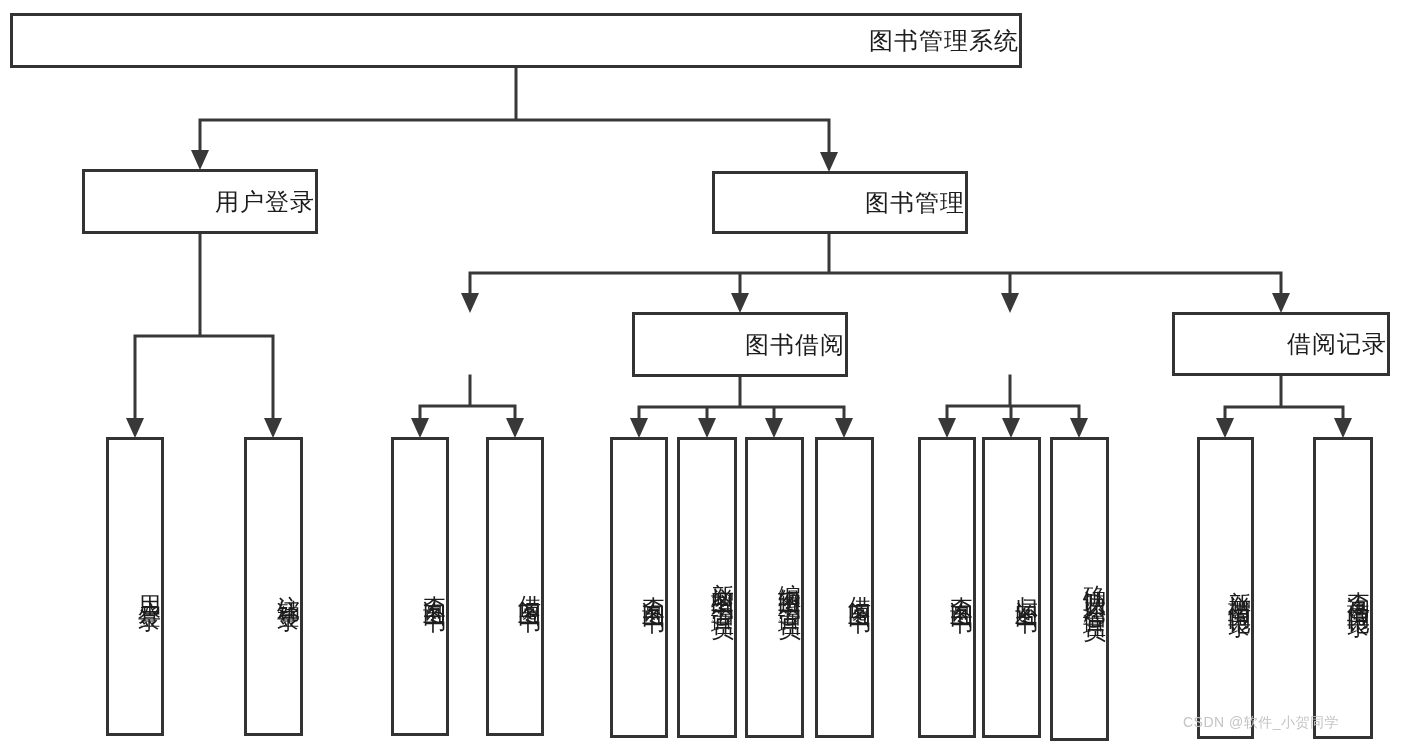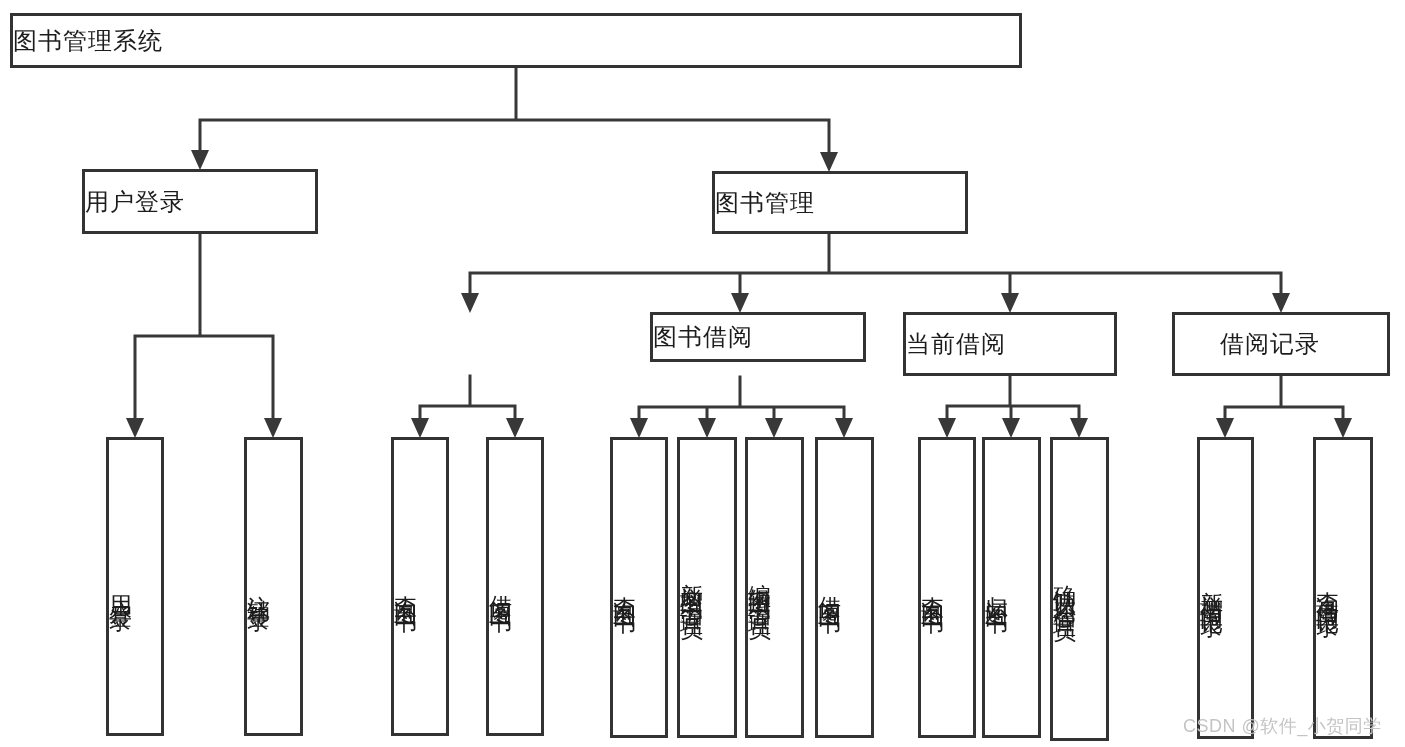--- a/index.html
+++ b/index.html
@@ -38,38 +38,38 @@
     fill: var(--line);
     stroke: none;
   }
   .box {
     position: absolute;
     background: var(--background);
     border: 3px solid var(--border);
     color: var(--text);
     display: flex;
     align-items: center;
-    justify-content: flex-start;
+    justify-content: flex-end;
     font-size: 24px;
     text-align: center;
     white-space: nowrap;
   }
   .box.h span { letter-spacing: 1px; }
   .box.v span {
     writing-mode: vertical-rl;
     text-orientation: mixed;
     letter-spacing: 5px;
     font-size: 23px;
     line-height: 1;
   }
   .watermark {
     position: absolute;
     left: 1183px;
     top: 714px;
-    font-size: 18px;
+    font-size: 14px;
     color: var(--watermark);
     letter-spacing: 0.5px;
     white-space: nowrap;
   }
 </style>
 </head>
 <body>
 
 <div class="canvas">
 
@@ -134,25 +134,22 @@
     <span>图书管理系统</span>
   </div>
 
   <div class="box h" style="left:82px; top:169px; width:236px; height:65px;">
     <span>用户登录</span>
   </div>
   <div class="box h" style="left:712px; top:171px; width:256px; height:63px;">
     <span>图书管理</span>
   </div>
 
-  <div class="box h" style="left:632px; top:312px; width:216px; height:50px;margin-left:18px;">
+  <div class="box h" style="left:632px; top:312px; width:216px; height:65px;">
     <span>图书借阅</span>
-  </div>
-  <div class="box h" style="left:903px; top:312px; width:214px; height:64px;">
-    <span>当前借阅</span>
   </div>
   <div class="box h" style="left:1172px; top:312px; width:218px; height:64px;padding-left:45px;">
     <span>借阅记录</span>
   </div>
 
   <div class="box v" style="left:106px; top:437px; width:58px; height:299px;">
     <span>用户登录</span>
   </div>
   <div class="box v" style="left:244px; top:437px; width:59px; height:299px;">
     <span>注销登录</span>

